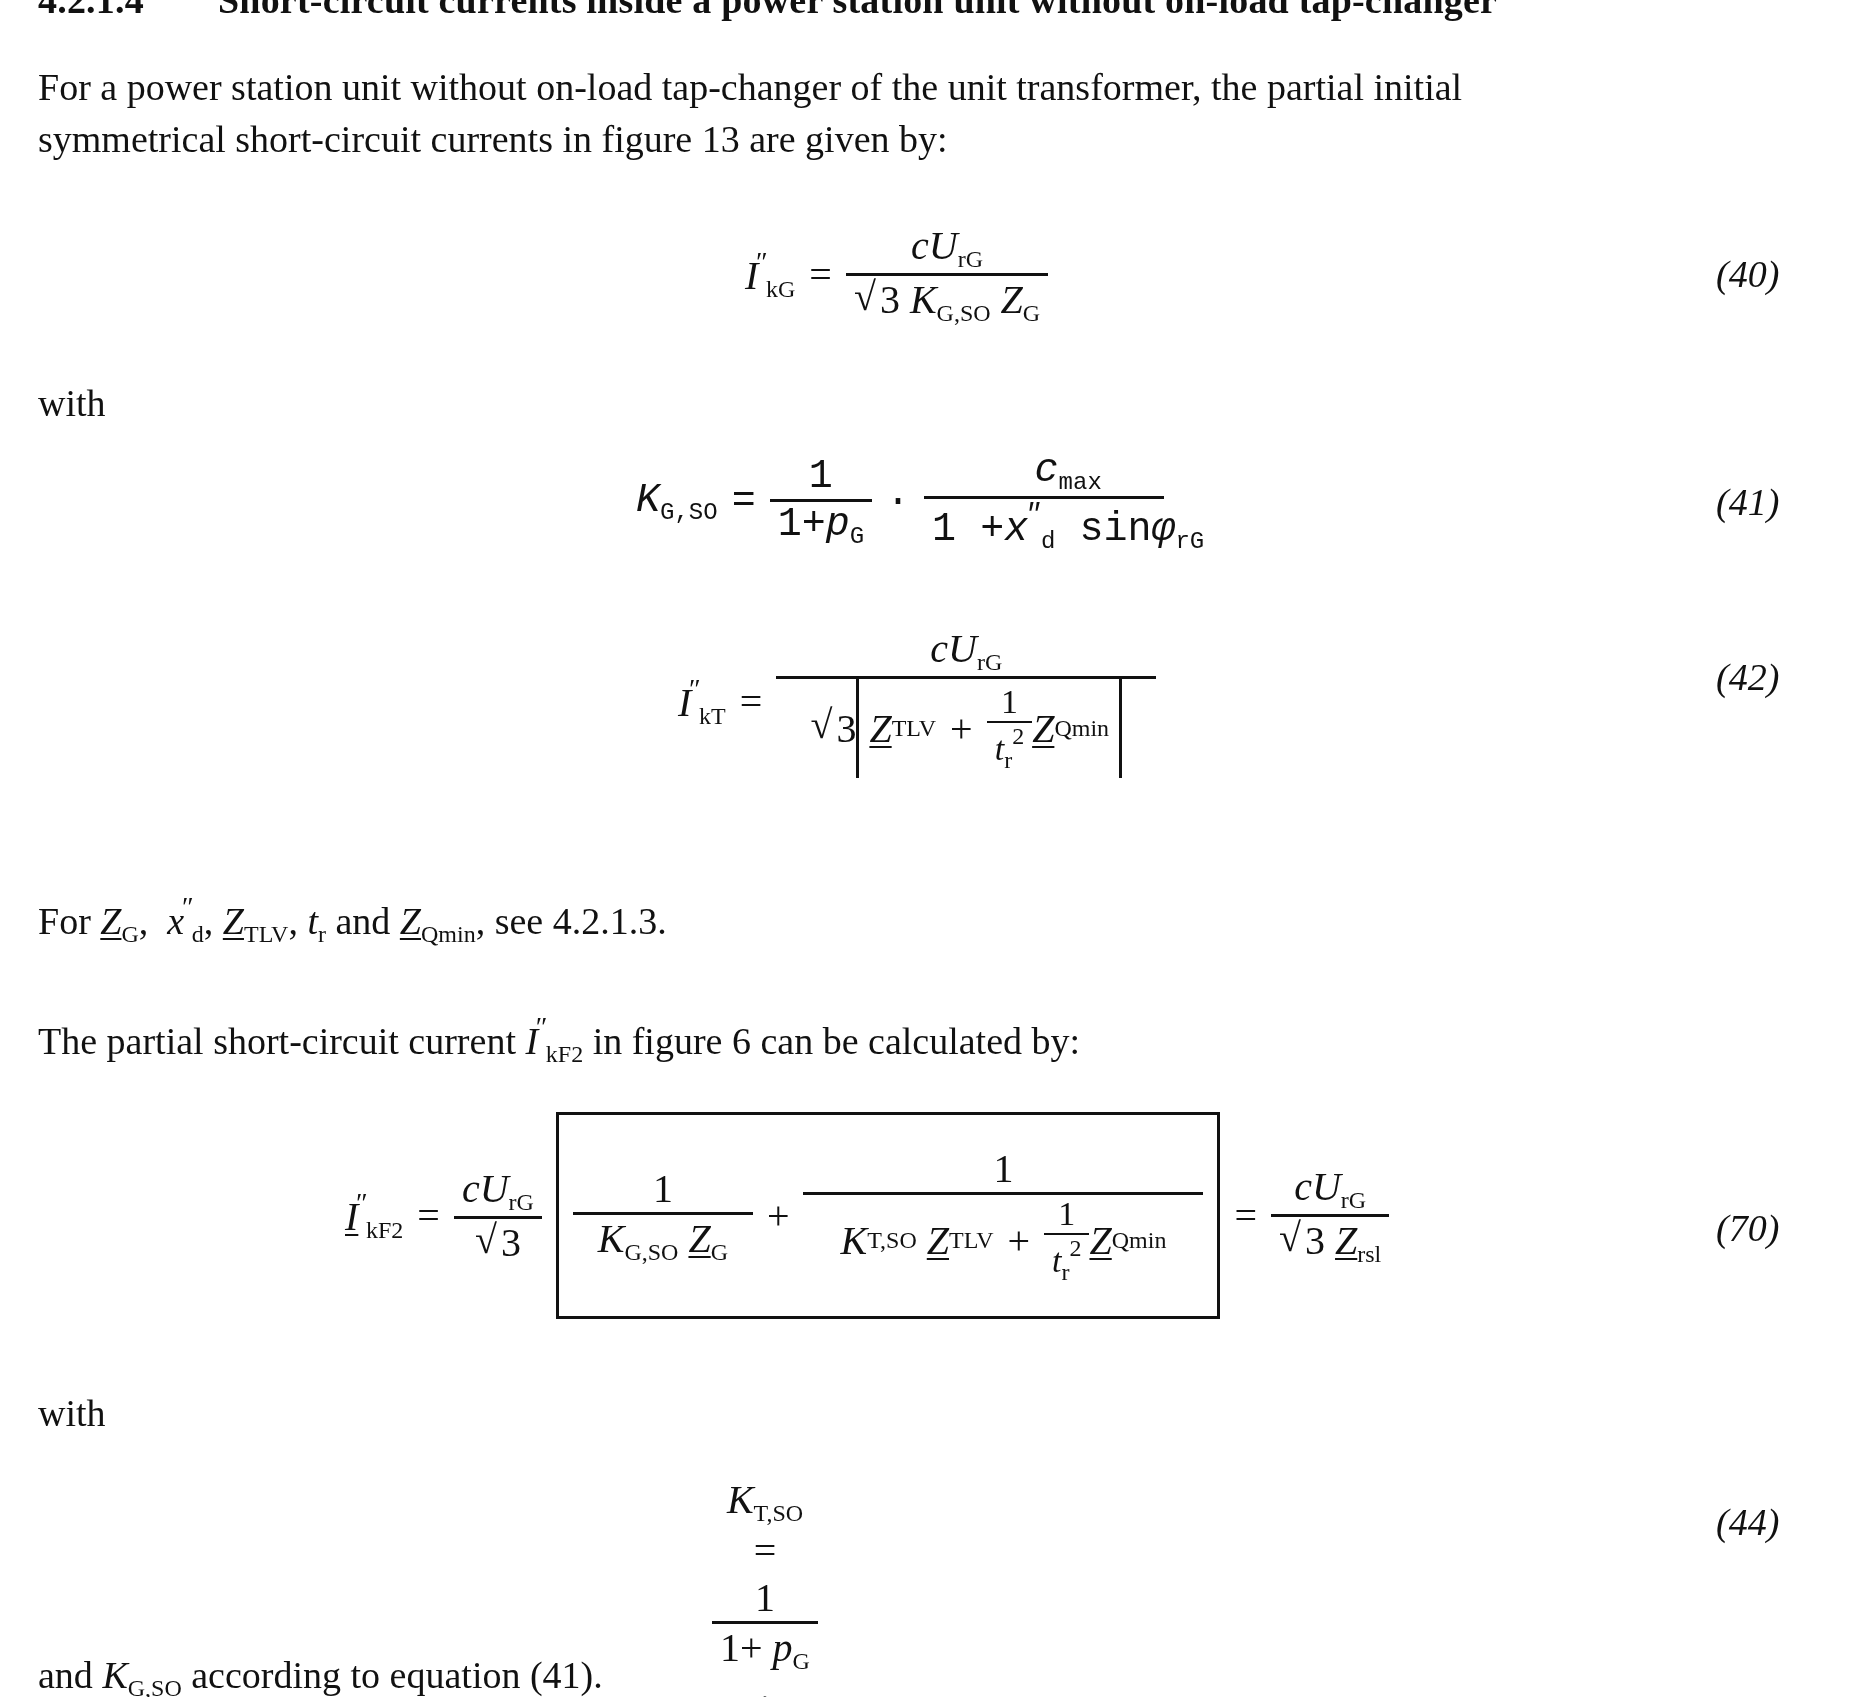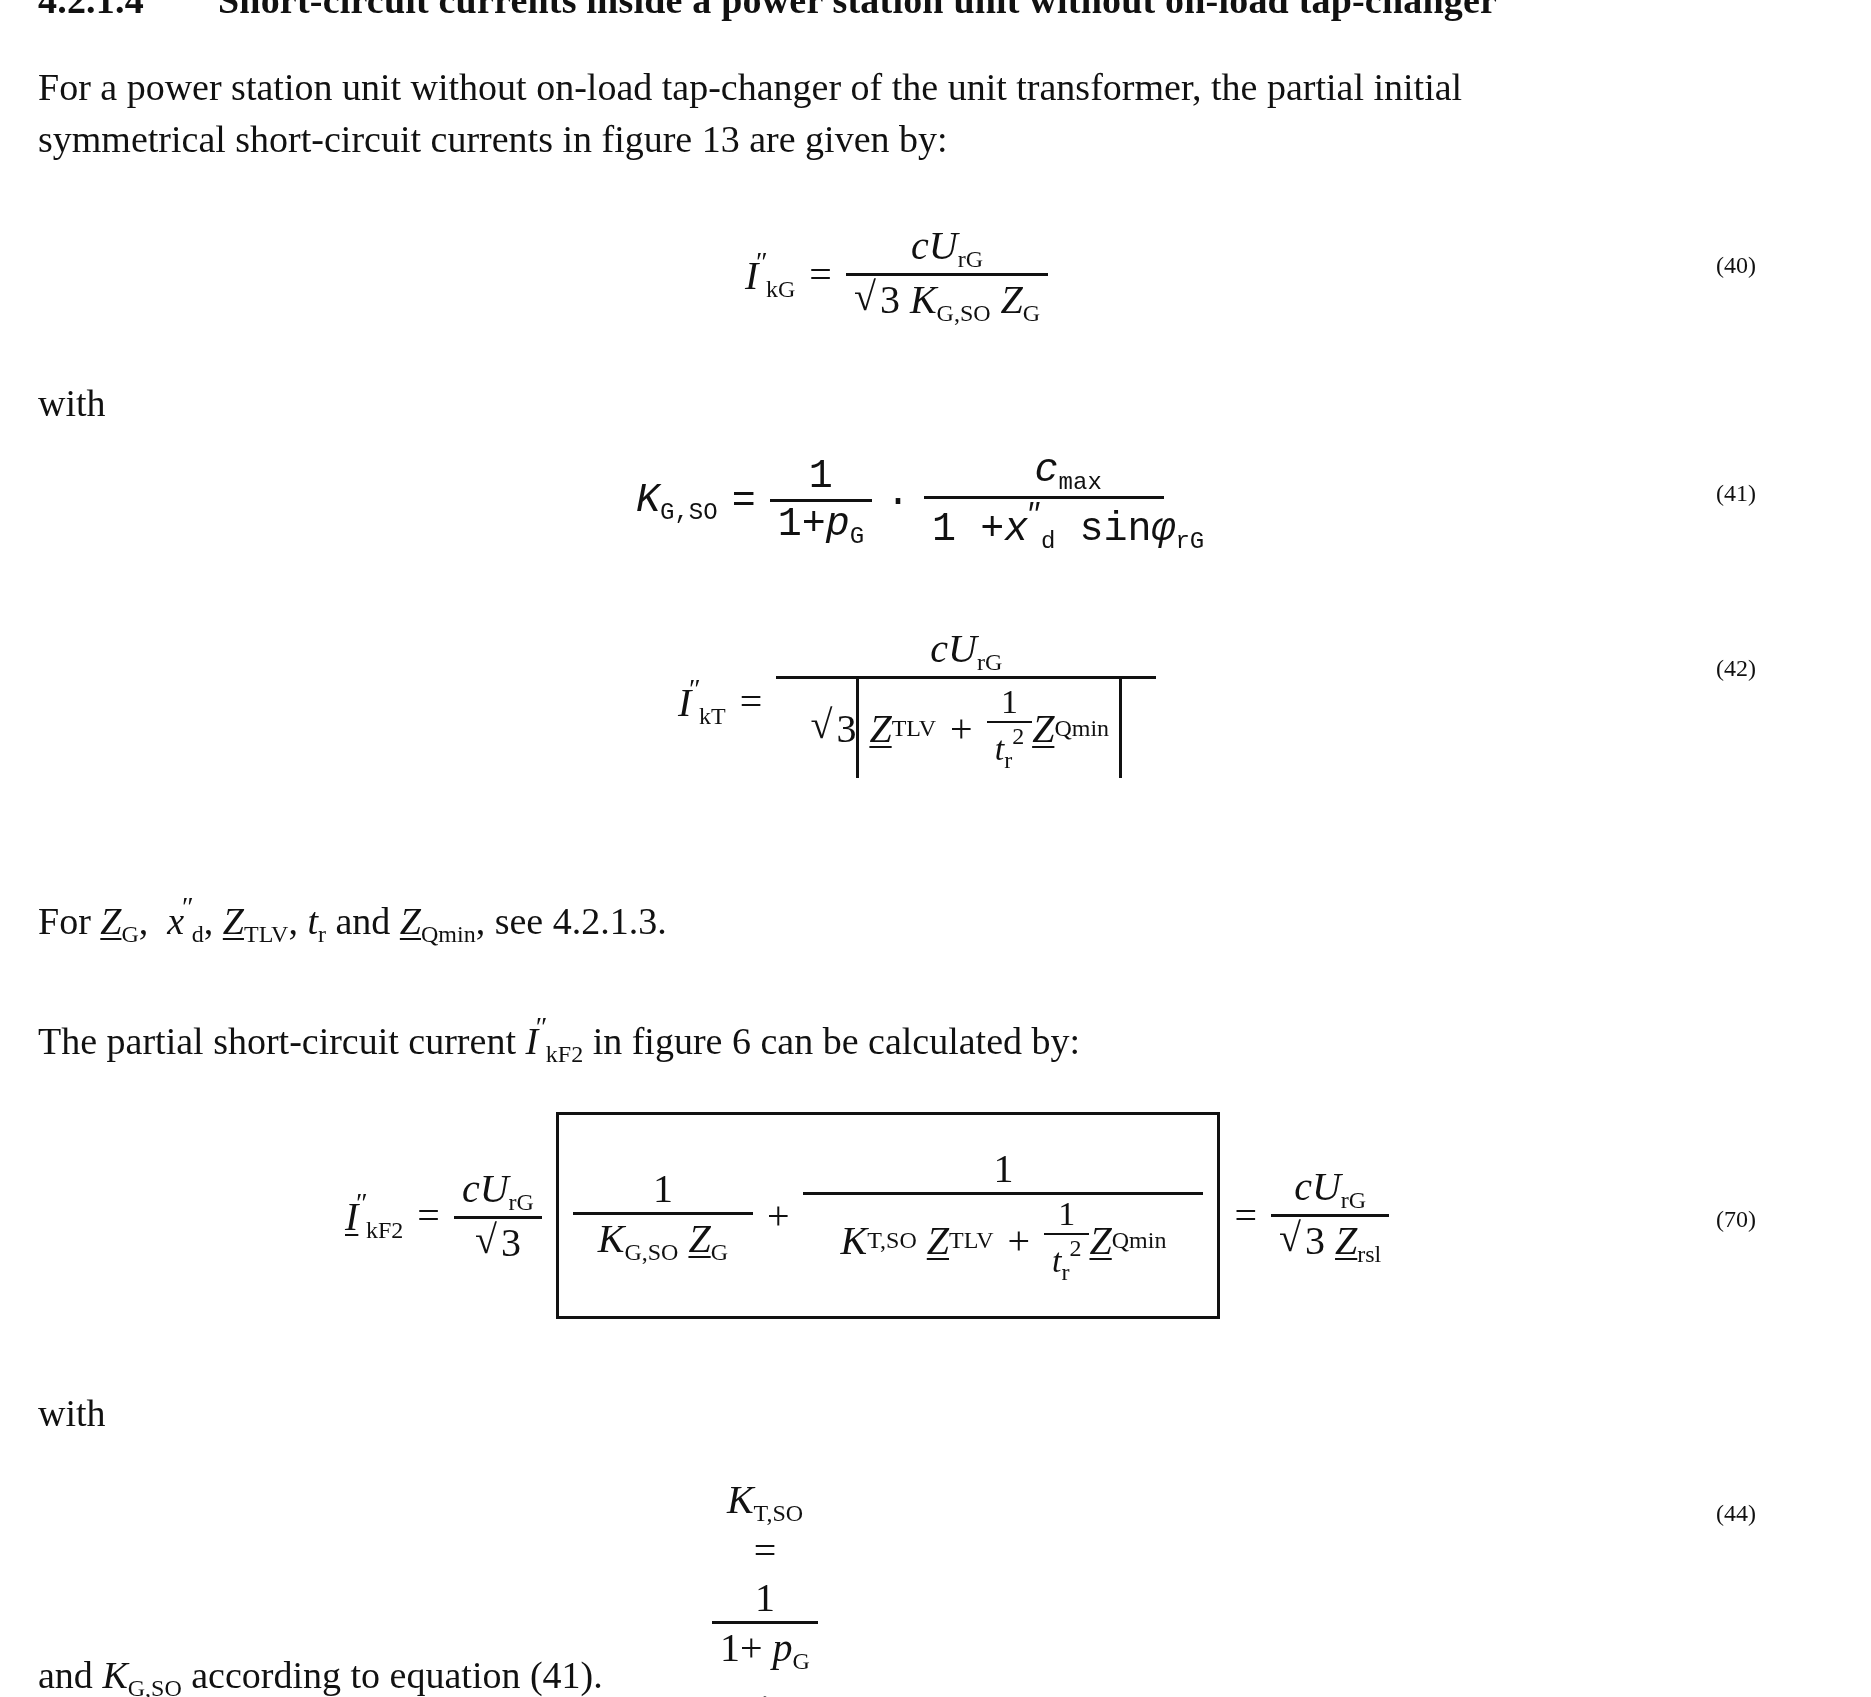--- a/index.html
+++ b/index.html
@@ -12,21 +12,21 @@
     .heading {
       left: 38px; top: -22px; font-size: 38px; font-weight: bold; white-space: nowrap;
       letter-spacing: 0.2px;
     }
     .heading .num { display: inline-block; width: 180px; }
     .para { font-size: 38px; line-height: 50px; white-space: nowrap; }
     .i { font-style: italic; }
     .sub { font-size: 24px; vertical-align: -8px; font-style: normal; }
     .sup { font-size: 24px; vertical-align: 16px; }
     .u { text-decoration: underline; text-decoration-thickness: 2px; text-underline-offset: 4px; }
-    .eqnum { font-size: 24px; left: 1716px; }
+    .eqnum { font-size: 38px; left: 1716px; font-style: italic; }
     .frac { display: inline-flex; flex-direction: column; align-items: center; vertical-align: middle; }
     .frac .num, .frac .den { padding: 0 8px; white-space: nowrap; }
     .frac .bar { height: 3px; background: #111; align-self: stretch; }
     .eq { font-size: 40px; white-space: nowrap; display: flex; align-items: center; }
     .eq .op { margin: 0 14px; }
     .sqrt { position: relative; padding-left: 26px; }
     .sqrt::before { content: "\221A"; position: absolute; left: 0; top: -4px; font-size: 40px; font-weight: bold; }
     .abs-bars { border-left: 3px solid #111; border-right: 3px solid #111; padding: 4px 10px; display: inline-flex; align-items: center; }
     .bracket { border: 3px solid #111; border-top-width: 3px; border-bottom-width: 3px; padding: 20px 14px; display: inline-flex; align-items: center; }
     .prime { font-style: italic; font-size: 28px; vertical-align: 18px; margin-left: -4px; }

